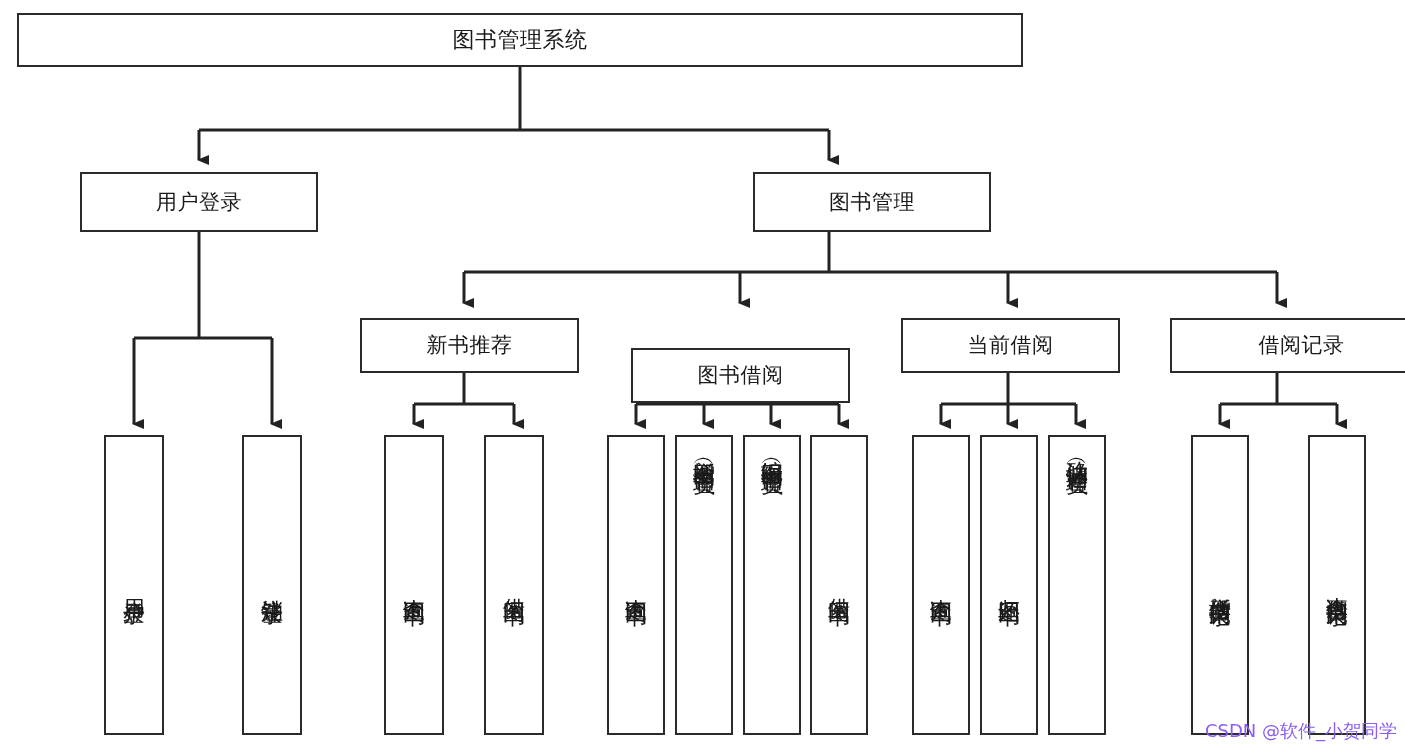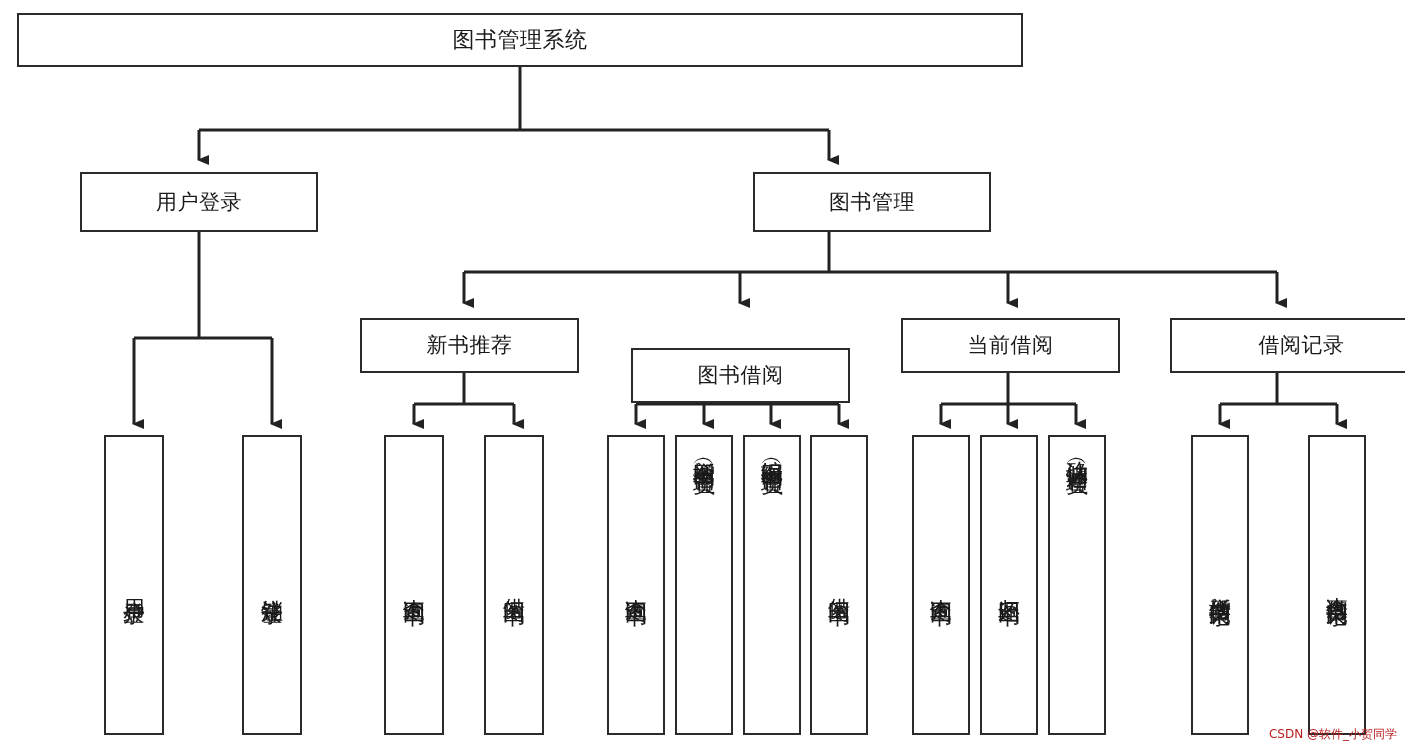--- a/index.html
+++ b/index.html
@@ -58,22 +58,22 @@
     white-space:nowrap;
     text-align:start;
   }
   
   .node.leaf.mid{ padding-top:0; align-items:center; }
 
   .watermark{
     position:absolute;
     right:8px;
     bottom:4px;
-    font-size:12px;
-    color:#b91c1c;
+    font-size:18px;
+    color:#8b5cf6;
     white-space:nowrap;
     user-select:none;
   }
 </style>
 </head>
 <body>
 
 <div id="canvas">
 
   <svg id="wires" viewBox="0 0 1405 747" xmlns="http://www.w3.org/2000/svg">

